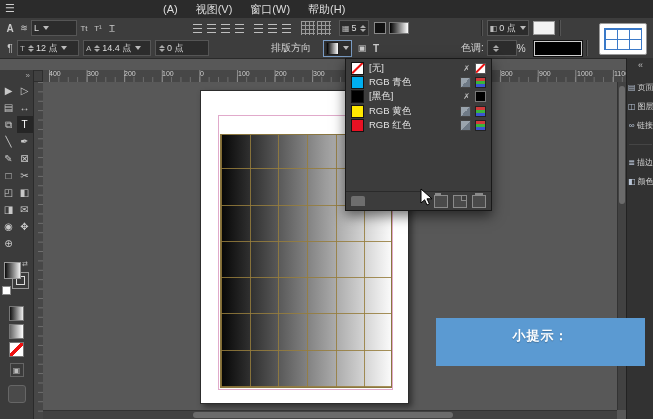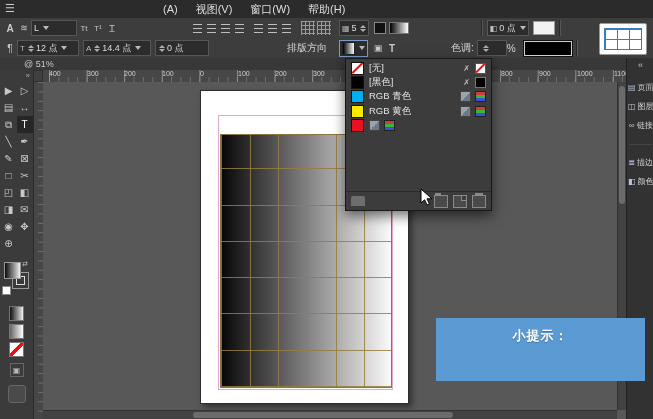--- a/index.html
+++ b/index.html
@@ -152,21 +152,21 @@
              display:flex;align-items:center;padding:0 5px;}
   .swf-left{width:14px;height:10px;background:#6e6e6e;border-radius:2px 2px 0 0;}
   .swf-right{margin-left:auto;display:flex;gap:5px;}
   .swf-btn{width:12px;height:11px;border:1px solid #8a8a8a;background:#4a4a4a;position:relative;}
   .swf-folder::before{content:"";position:absolute;left:0;top:-3px;width:6px;height:2px;background:#8a8a8a;}
   .swf-new::before{content:"";position:absolute;right:0;top:0;width:4px;height:4px;background:#3c3c3c;border-left:1px solid #8a8a8a;border-bottom:1px solid #8a8a8a;}
   .swf-trash::before{content:"";position:absolute;left:2px;top:-3px;right:2px;height:2px;background:#8a8a8a;}
   
   .cursor{position:absolute;left:420px;top:188px;z-index:60;}
   
-  .tooltip{position:absolute;left:436px;top:318px;width:209px;height:63px;z-index:70;
+  .tooltip{position:absolute;left:436px;top:318px;width:209px;height:48px;z-index:70;
            color:#fff;text-align:center;text-shadow:0 1px 1px rgba(0,0,0,.25);}
   .tip-title{margin-top:9px;font-size:13px;font-weight:bold;letter-spacing:1px;}
   .tip-body{margin-top:9px;font-size:13px;font-weight:bold;letter-spacing:.5px;}
 </style>
 </head>
 <body>
 
 <div id="root">
 
   <div class="menubar">
@@ -244,48 +244,45 @@
         <span class="f-val">14.4 点</span>
         <span class="caret"></span>
       </div>
       <div class="field" style="width:48px;margin-left:4px">
         <span class="stepper">
             <i class="up"></i>
             <i class="dn"></i>
           </span>
         <span class="f-val">0 点</span>
       </div>
-      <span class="lbl" style="margin-left:78px">排版方向</span>
+      <span class="lbl" style="margin-left:62px">排版方向</span>
       <div class="dropbtn" style="margin-left:12px">
         <span class="gradchip"></span>
         <span class="caret"></span>
       </div>
       <span class="cpi cpi-frame" style="margin-left:3px"></span>
       <span class="cpi cpi-T"></span>
-      <span class="lbl" style="margin-left:52px">色调:</span>
+      <span class="lbl" style="margin-left:78px">色调:</span>
       <div class="field" style="width:24px;margin-left:3px">
         <span class="f-val"></span>
         <span class="stepper">
             <i class="up"></i>
             <i class="dn"></i>
           </span>
       </div>
       <span class="lbl">%</span>
       <span class="fillbar" style="margin-left: 8px; background: rgb(0, 0, 0);"></span>
       <span class="vdiv"></span>
     </div>
 
     <div class="pages-icon">
       <div class="pg-grid"></div>
     </div>
   </div>
 
-  <div class="zoombar">
-    <span class="zoom">@ 51%</span>
-  </div>
 
   <div class="toolbar">
     <div class="tb-head">»</div>
     <div class="tools">
 
     <div class="tool">
         <span>▶</span>
       </div>
         <div class="tool">
         <span>▷</span>
@@ -428,46 +425,47 @@
     <div class="sw-rows">
 
     <div class="sw-row t-none">
         <span class="sw-chip" style="background: rgb(255, 255, 255);"></span>
         <span class="sw-label">[无]</span>
         <span class="sw-icons">
           <span class="ic-a"></span>
           <span class="ic-b"></span>
         </span>
       </div>
+        <div class="sw-row t-rgb">
+        <span class="sw-chip" style="background: rgb(0, 174, 239);"></span>
+        <span class="sw-label">RGB 青色</span>
+        <span class="sw-icons">
+          <span class="ic-a"></span>
+          <span class="ic-b"></span>
+        </span>
+      </div>
         <div class="sw-row t-black">
         <span class="sw-chip" style="background: rgb(0, 0, 0);"></span>
         <span class="sw-label">[黑色]</span>
         <span class="sw-icons">
           <span class="ic-a"></span>
           <span class="ic-b"></span>
         </span>
       </div>
         <div class="sw-row t-rgb">
-        <span class="sw-chip" style="background: rgb(0, 174, 239);"></span>
-        <span class="sw-label">RGB 青色</span>
-        <span class="sw-icons">
-          <span class="ic-a"></span>
-          <span class="ic-b"></span>
-        </span>
-      </div>
-        <div class="sw-row t-rgb">
         <span class="sw-chip" style="background: rgb(255, 232, 0);"></span>
         <span class="sw-label">RGB 黄色</span>
         <span class="sw-icons">
           <span class="ic-a"></span>
           <span class="ic-b"></span>
         </span>
       </div>
         <div class="sw-row t-rgb">
         <span class="sw-chip" style="background: rgb(232, 17, 35);"></span>
+        <span class="sw-label">RGB 红色</span>
         <span class="sw-icons">
           <span class="ic-a"></span>
           <span class="ic-b"></span>
         </span>
       </div>
       </div>
     <div class="sw-footer">
       <span class="swf-left"></span>
       <span class="swf-right">
         <span class="swf-btn swf-folder"></span>

